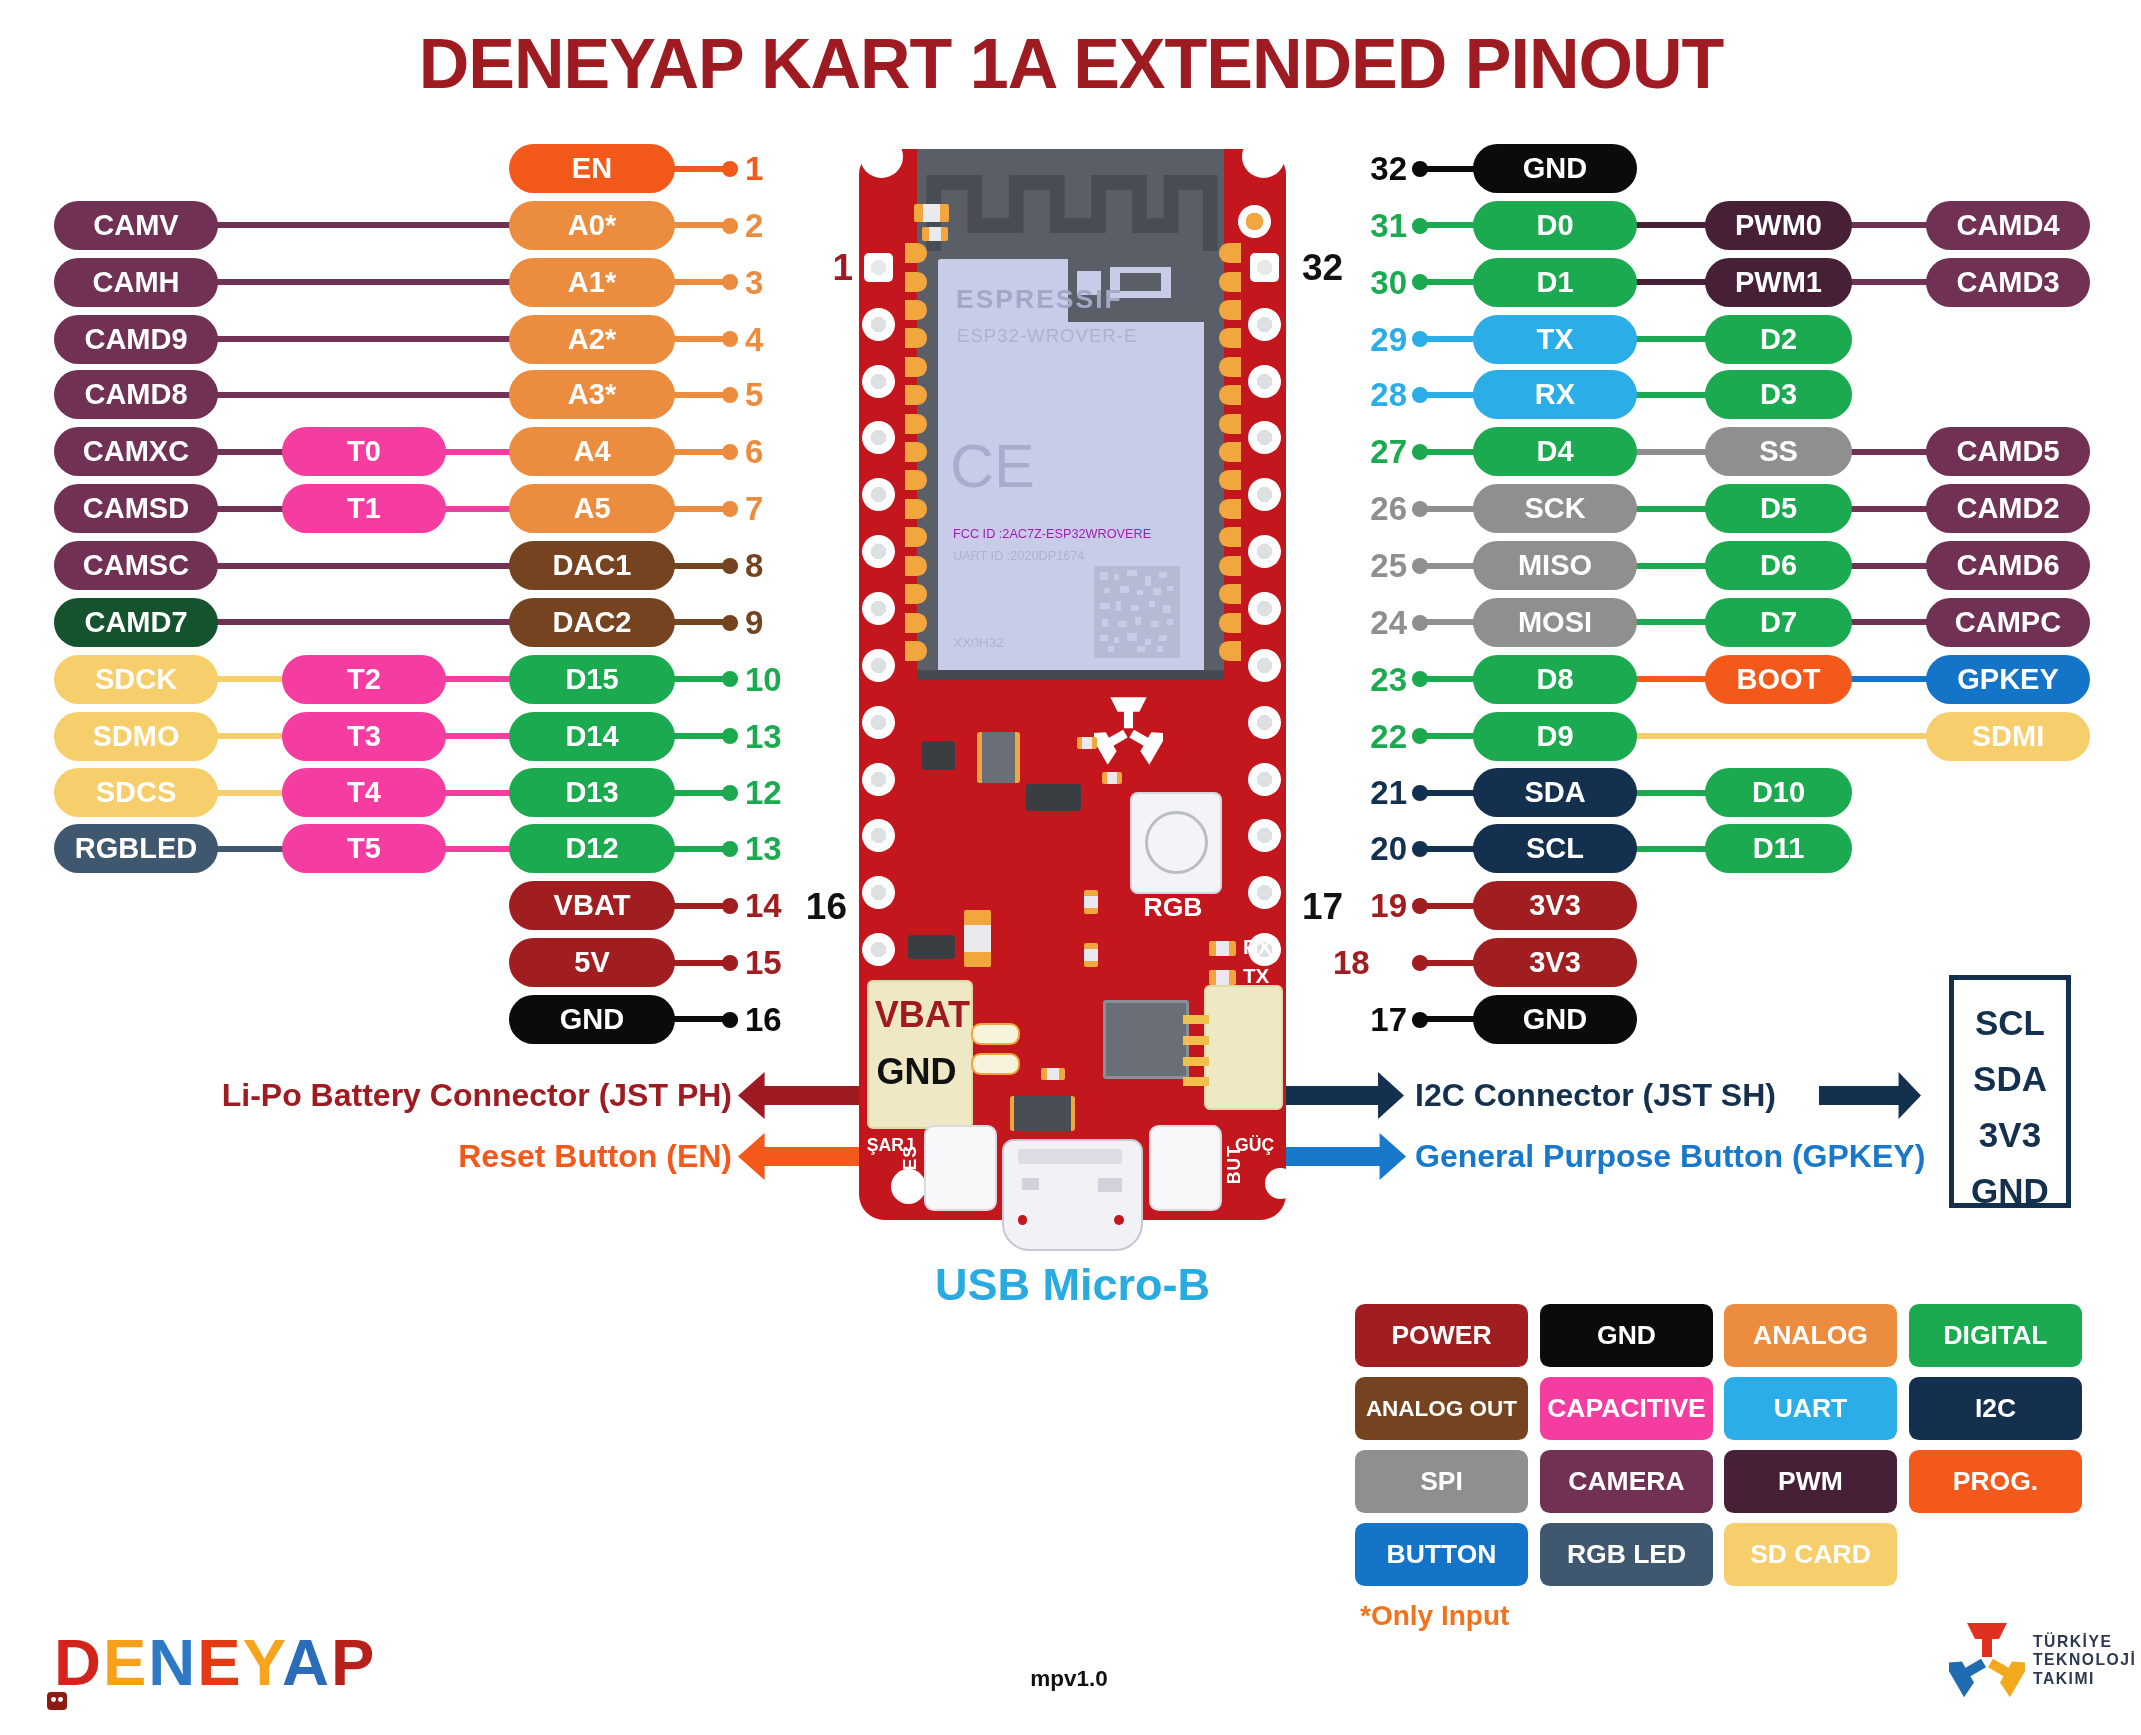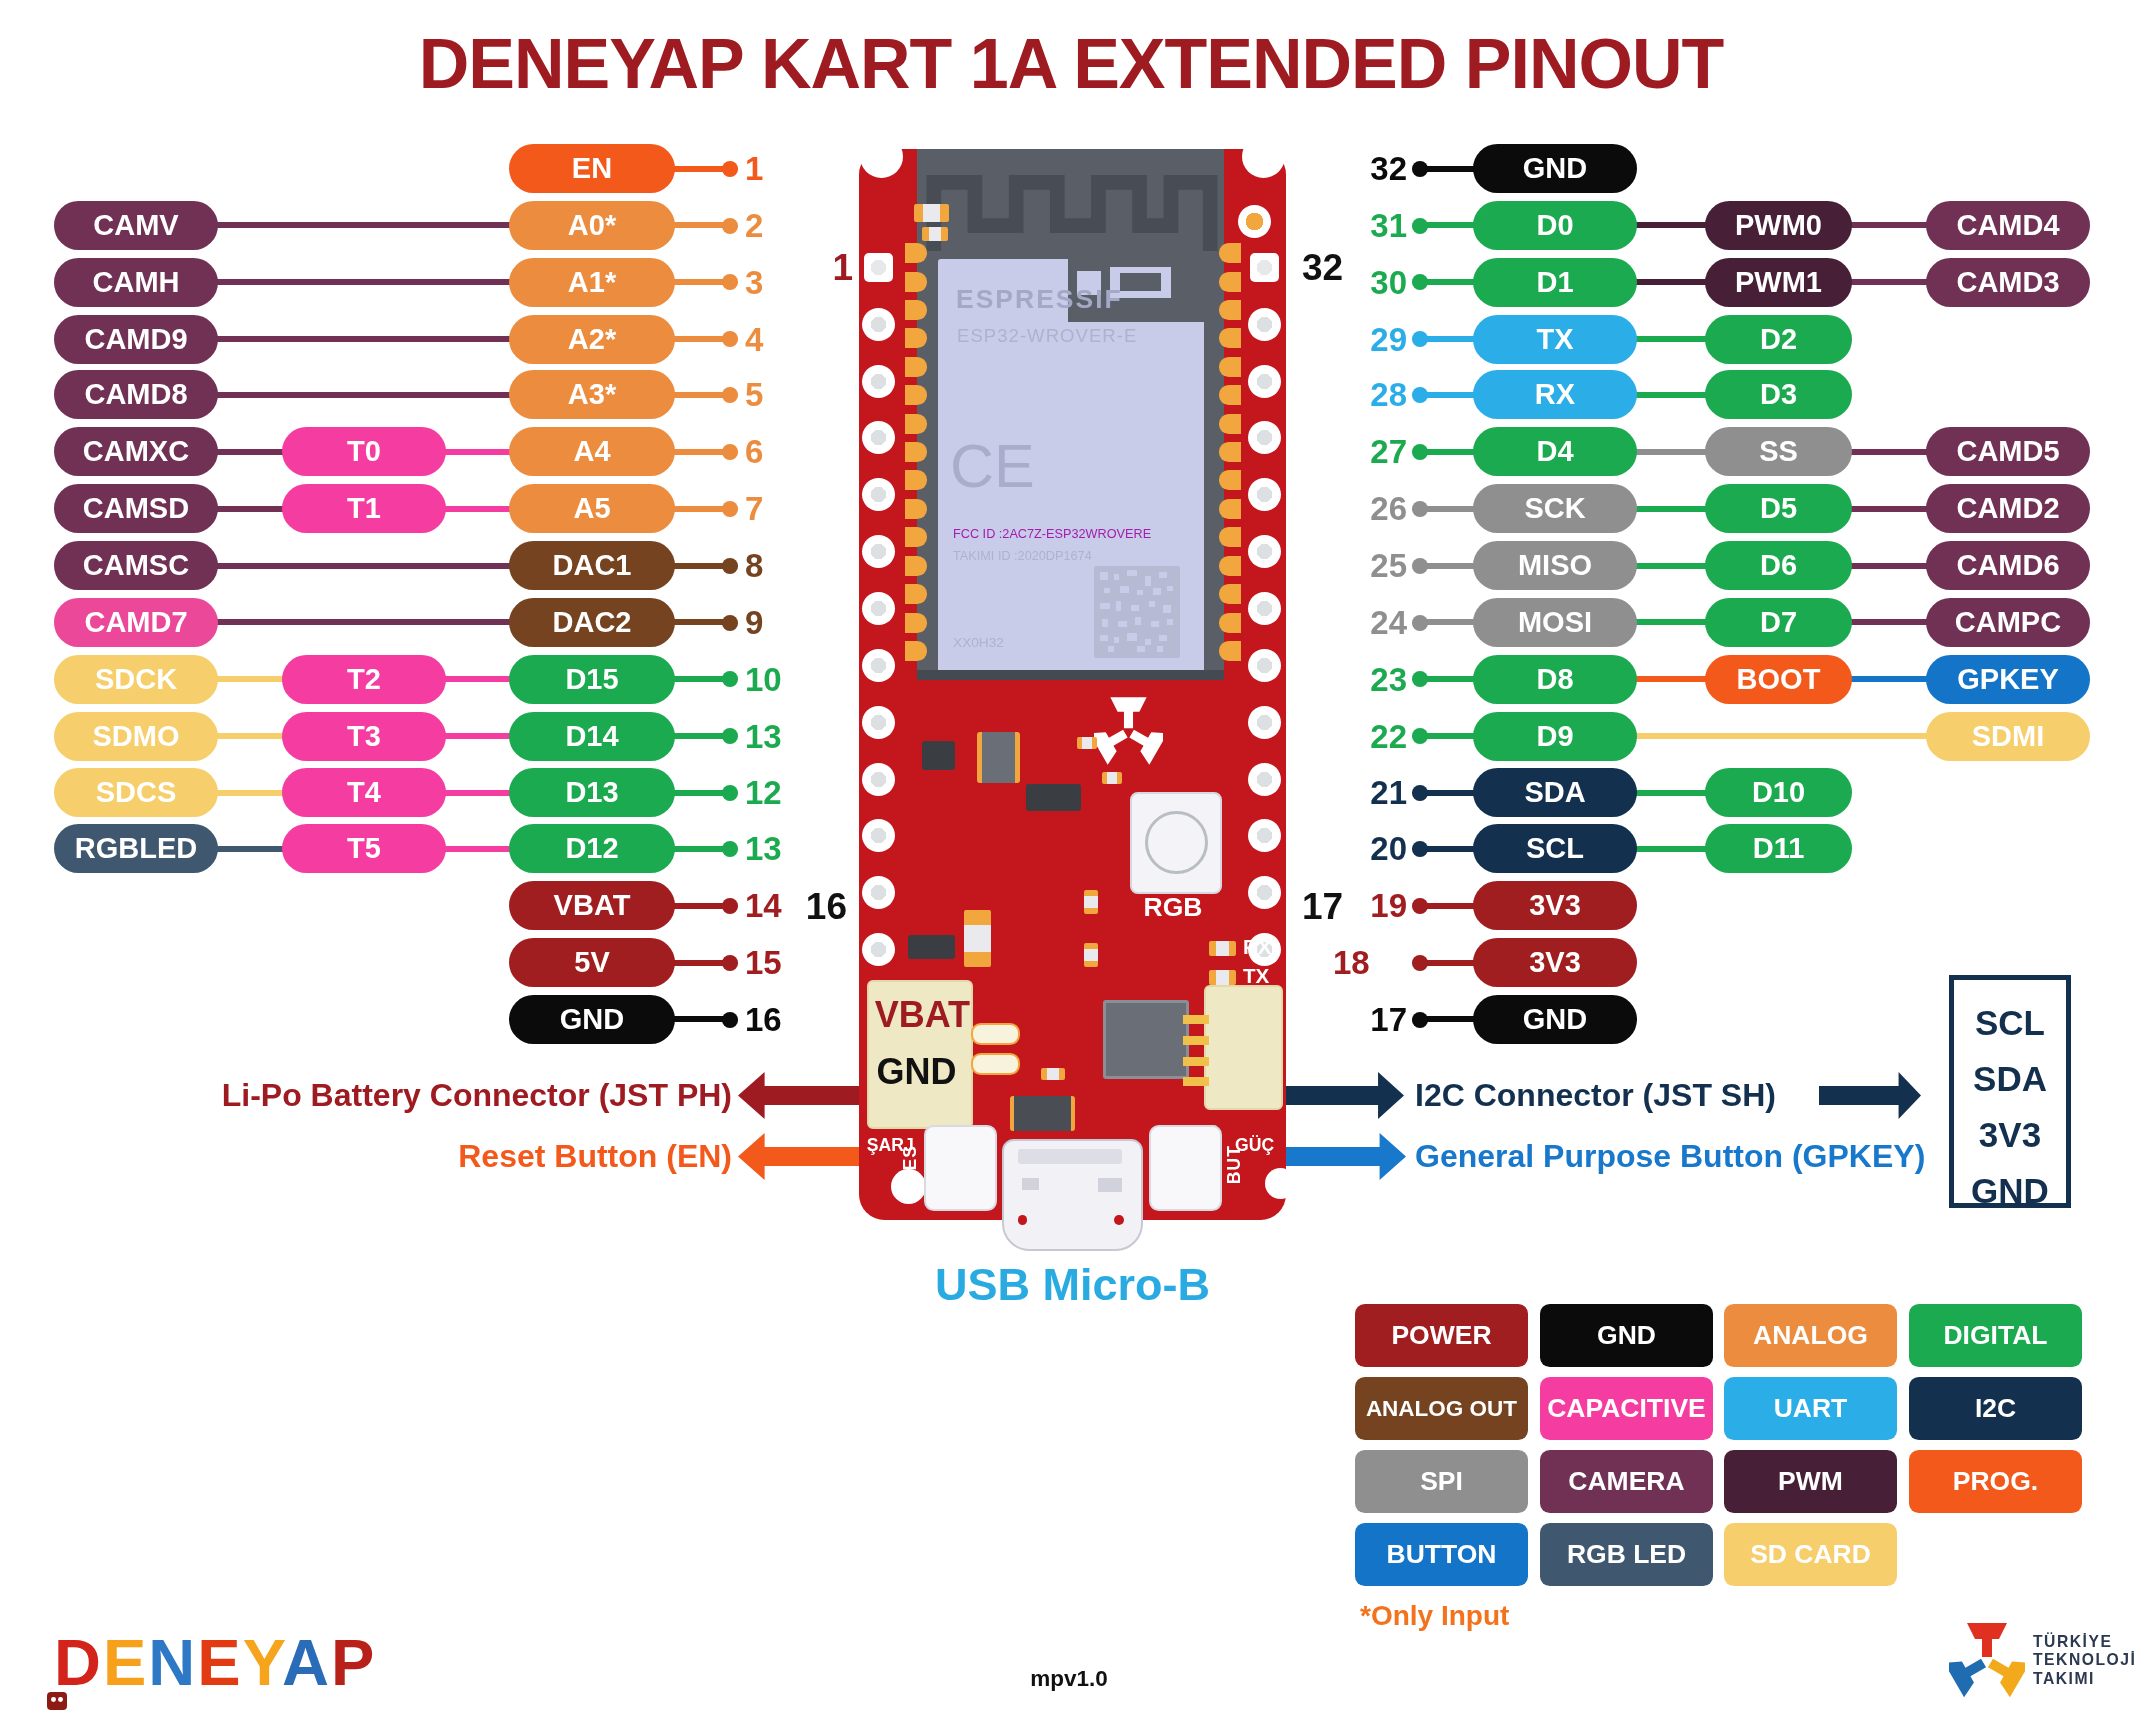--- a/index.html
+++ b/index.html
@@ -175,21 +175,21 @@
         <div class="abs pill" style="left: 282px; top: 427px; width: 164px; background: rgb(245, 60, 161);">T0</div>
         <div class="abs pill" style="left: 509px; top: 427px; width: 166px; background: rgb(236, 140, 62);">A4</div>
         <div class="abs pnum" style="left: 745px; top: 487px; width: 69px; color: rgb(236, 140, 62);">7</div>
         <div class="abs pill" style="left: 54px; top: 484px; width: 164px; background: rgb(113, 49, 85);">CAMSD</div>
         <div class="abs pill" style="left: 282px; top: 484px; width: 164px; background: rgb(245, 60, 161);">T1</div>
         <div class="abs pill" style="left: 509px; top: 484px; width: 166px; background: rgb(236, 140, 62);">A5</div>
         <div class="abs pnum" style="left: 745px; top: 544px; width: 69px; color: rgb(117, 67, 31);">8</div>
         <div class="abs pill" style="left: 54px; top: 541px; width: 164px; background: rgb(113, 49, 85);">CAMSC</div>
         <div class="abs pill" style="left: 509px; top: 541px; width: 166px; background: rgb(117, 67, 31);">DAC1</div>
         <div class="abs pnum" style="left: 745px; top: 601px; width: 69px; color: rgb(117, 67, 31);">9</div>
-        <div class="abs pill" style="left: 54px; top: 598px; width: 164px; background: #ec4899;">CAMD7</div>
+        <div class="abs pill" style="left: 54px; top: 598px; width: 164px; background: #14532d;">CAMD7</div>
         <div class="abs pill" style="left: 509px; top: 598px; width: 166px; background: rgb(117, 67, 31);">DAC2</div>
         <div class="abs pnum" style="left: 745px; top: 658px; width: 69px; color: rgb(28, 170, 80);">10</div>
         <div class="abs pill" style="left: 54px; top: 655px; width: 164px; background: rgb(246, 206, 107);">SDCK</div>
         <div class="abs pill" style="left: 282px; top: 655px; width: 164px; background: rgb(245, 60, 161);">T2</div>
         <div class="abs pill" style="left: 509px; top: 655px; width: 166px; background: rgb(28, 170, 80);">D15</div>
         <div class="abs pnum" style="left: 745px; top: 715px; width: 69px; color: rgb(28, 170, 80);">13</div>
         <div class="abs pill" style="left: 54px; top: 712px; width: 164px; background: rgb(246, 206, 107);">SDMO</div>
         <div class="abs pill" style="left: 282px; top: 712px; width: 164px; background: rgb(245, 60, 161);">T3</div>
         <div class="abs pill" style="left: 509px; top: 712px; width: 166px; background: rgb(28, 170, 80);">D14</div>
         <div class="abs pnum" style="left: 745px; top: 771px; width: 69px; color: rgb(28, 170, 80);">12</div>
@@ -275,21 +275,21 @@
     <div class="abs" style="left:79px;top:110px;width:266px;height:416px;background:#C9CCE8;border-radius:2.9px"></div>
     <div class="abs" style="left:209px;top:110px;width:136px;height:63px;background:#5A5F67"></div>
     <div class="abs" style="left:218px;top:122px;width:23.5px;height:23.5px;background:#C9CCE8"></div>
     <div class="abs" style="left:251px;top:118px;width:61px;height:31px;background:#C9CCE8"></div>
     <div class="abs" style="left:261px;top:124px;width:41px;height:17.6px;background:#5A5F67"></div>
     <div class="abs" style="left:58px;top:521px;width:307px;height:9.8px;background:#454A52"></div>
     <div class="abs shieldtxt" style="left:97px;top:135px;font-size:26.5px;font-weight:700;letter-spacing:2px">ESPRESSIF</div>
     <div class="abs shieldtxt" style="left:98px;top:176px;font-size:18.6px;letter-spacing:1px;color:#AEB2CE">ESP32-WROVER-E</div>
     <div class="abs shieldtxt" style="left:91px;top:282px;font-size:61px;color:#A9ADCC">CE</div>
     <div class="abs shieldtxt" style="left:94px;top:378px;font-size:12.7px;color:#a21caf">FCC ID :2AC7Z-ESP32WROVERE</div>
-    <div class="abs shieldtxt" style="left:94px;top:400px;font-size:12.7px;color:#AEB2CE">TAKIMI ID :2020DP1674</div>
+    <div class="abs shieldtxt" style="left:94px;top:400px;font-size:12.7px;color:#AEB2CE">UART ID :2020DP1674</div>
     <div class="abs shieldtxt" style="left:94px;top:486px;font-size:13.7px;color:#AEB2CE">XX0H32</div>
     <div class="abs" id="qr" style="left:235px;top:417px;width:86px;height:92px;background:#B6BAD2;border-radius:2px">
         <div class="abs " style="left: 5.9px; top: 5.9px; width: 7.8px; height: 7.8px; background: rgb(201, 204, 232);"></div>
         <div class="abs " style="left: 19.6px; top: 7.8px; width: 5.9px; height: 5.9px; background: rgb(201, 204, 232);"></div>
         <div class="abs " style="left: 33px; top: 3.9px; width: 9.8px; height: 5.9px; background: rgb(201, 204, 232);"></div>
         <div class="abs " style="left: 51px; top: 9.8px; width: 5.9px; height: 9.8px; background: rgb(201, 204, 232);"></div>
         <div class="abs " style="left: 65px; top: 5.9px; width: 7.8px; height: 5.9px; background: rgb(201, 204, 232);"></div>
         <div class="abs " style="left: 9.8px; top: 21.6px; width: 5.9px; height: 5.9px; background: rgb(201, 204, 232);"></div>
         <div class="abs " style="left: 25.5px; top: 19.6px; width: 9.8px; height: 7.8px; background: rgb(201, 204, 232);"></div>
         <div class="abs " style="left: 43px; top: 23.5px; width: 5.9px; height: 5.9px; background: rgb(201, 204, 232);"></div>

